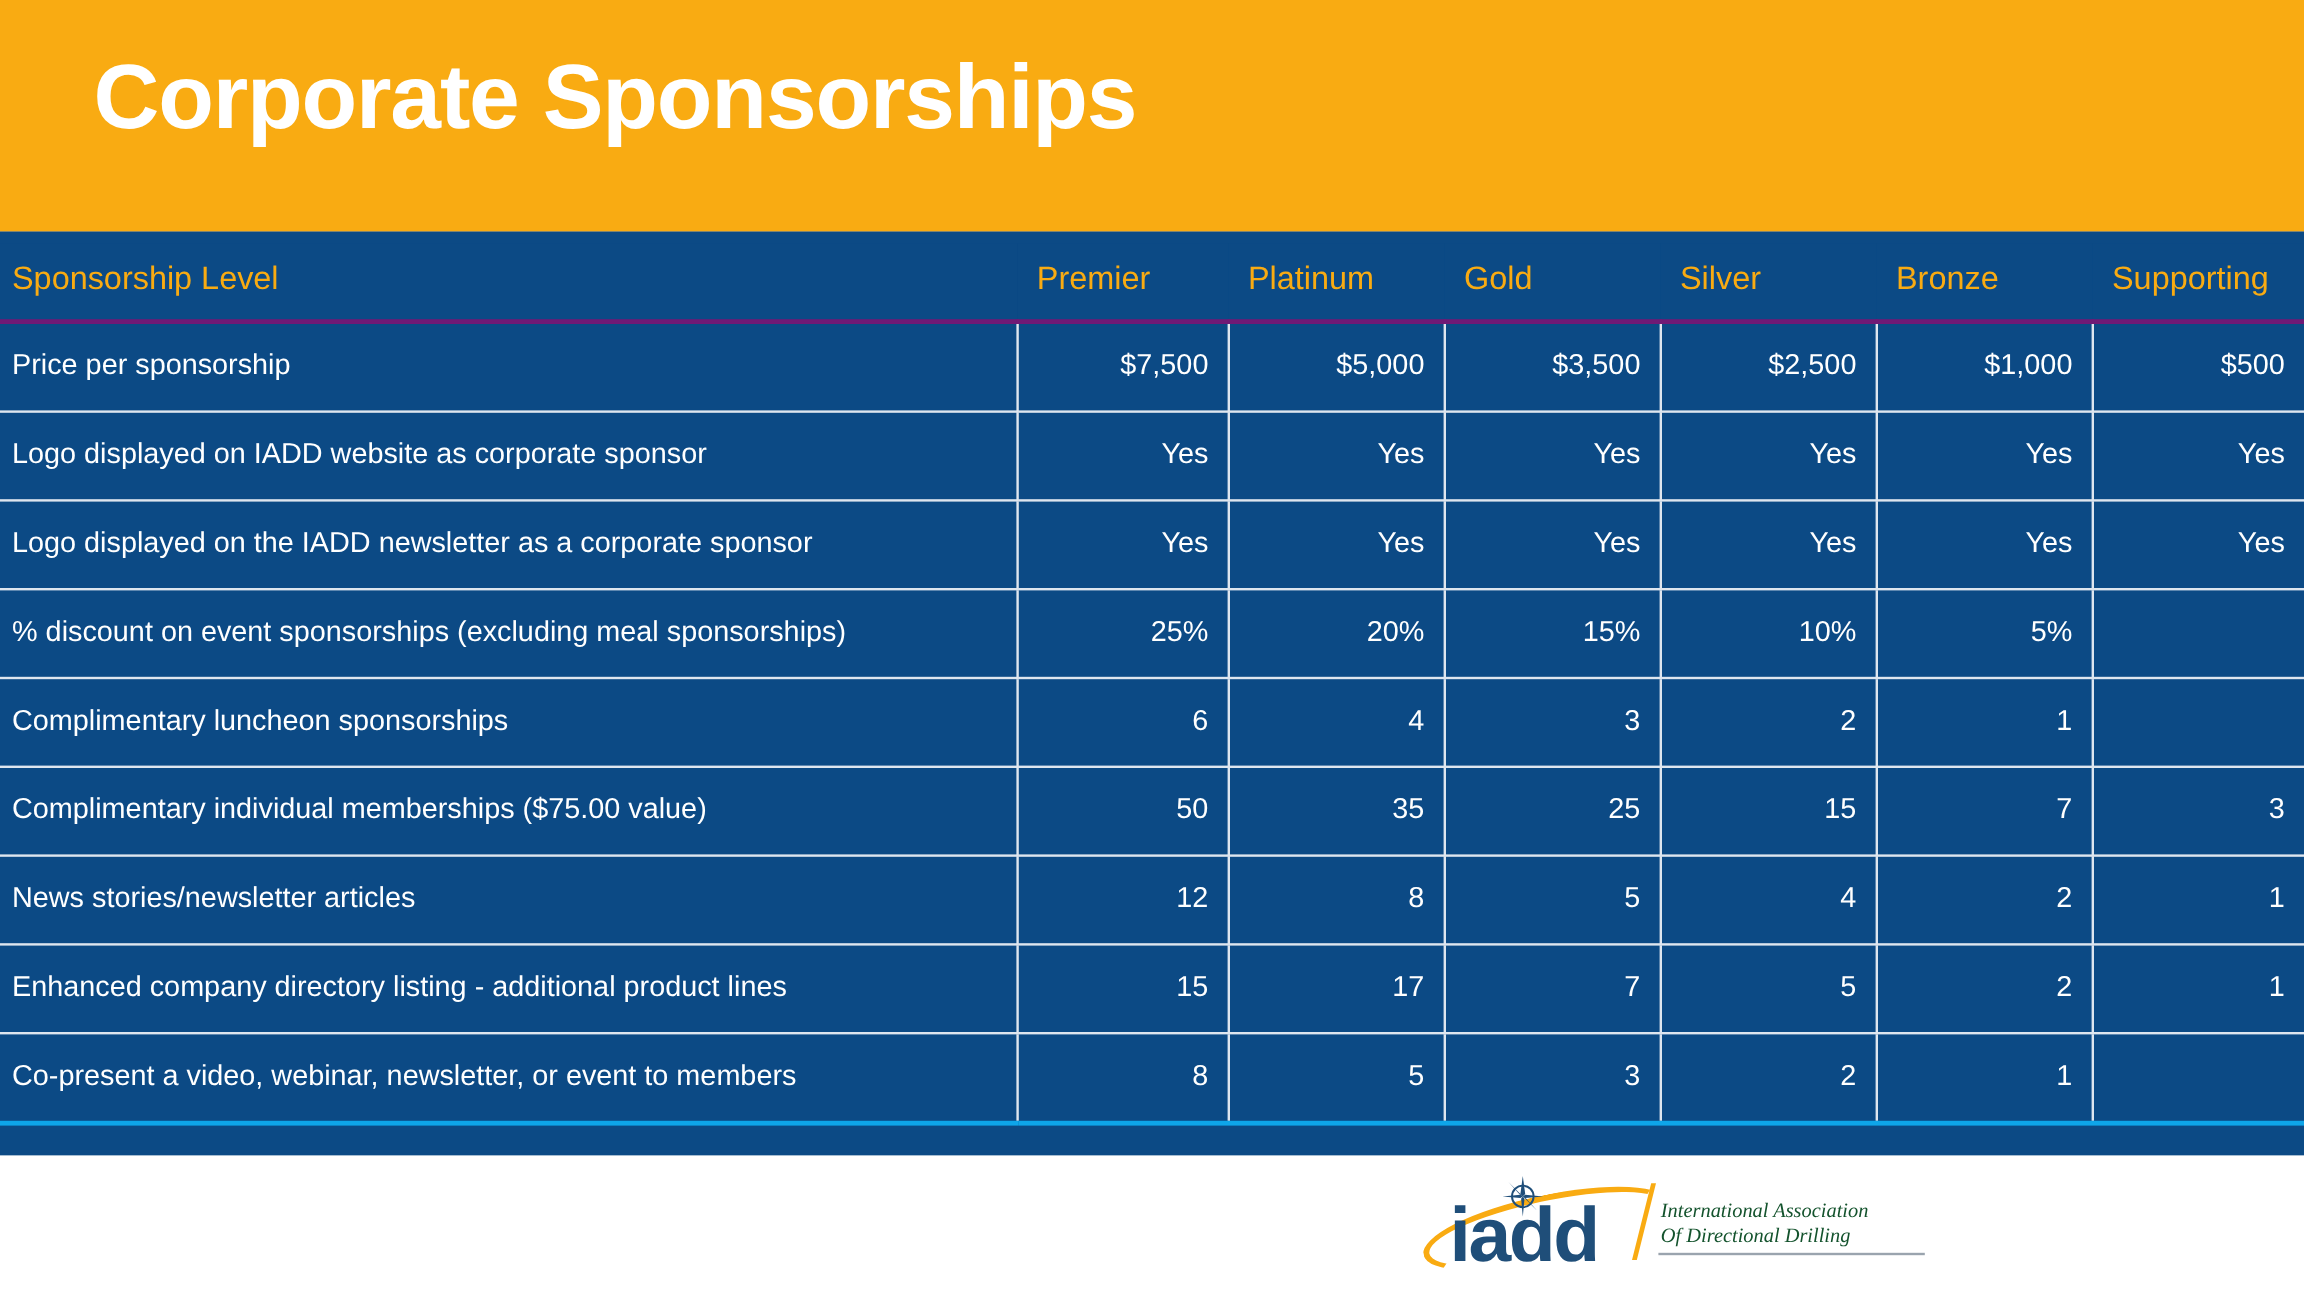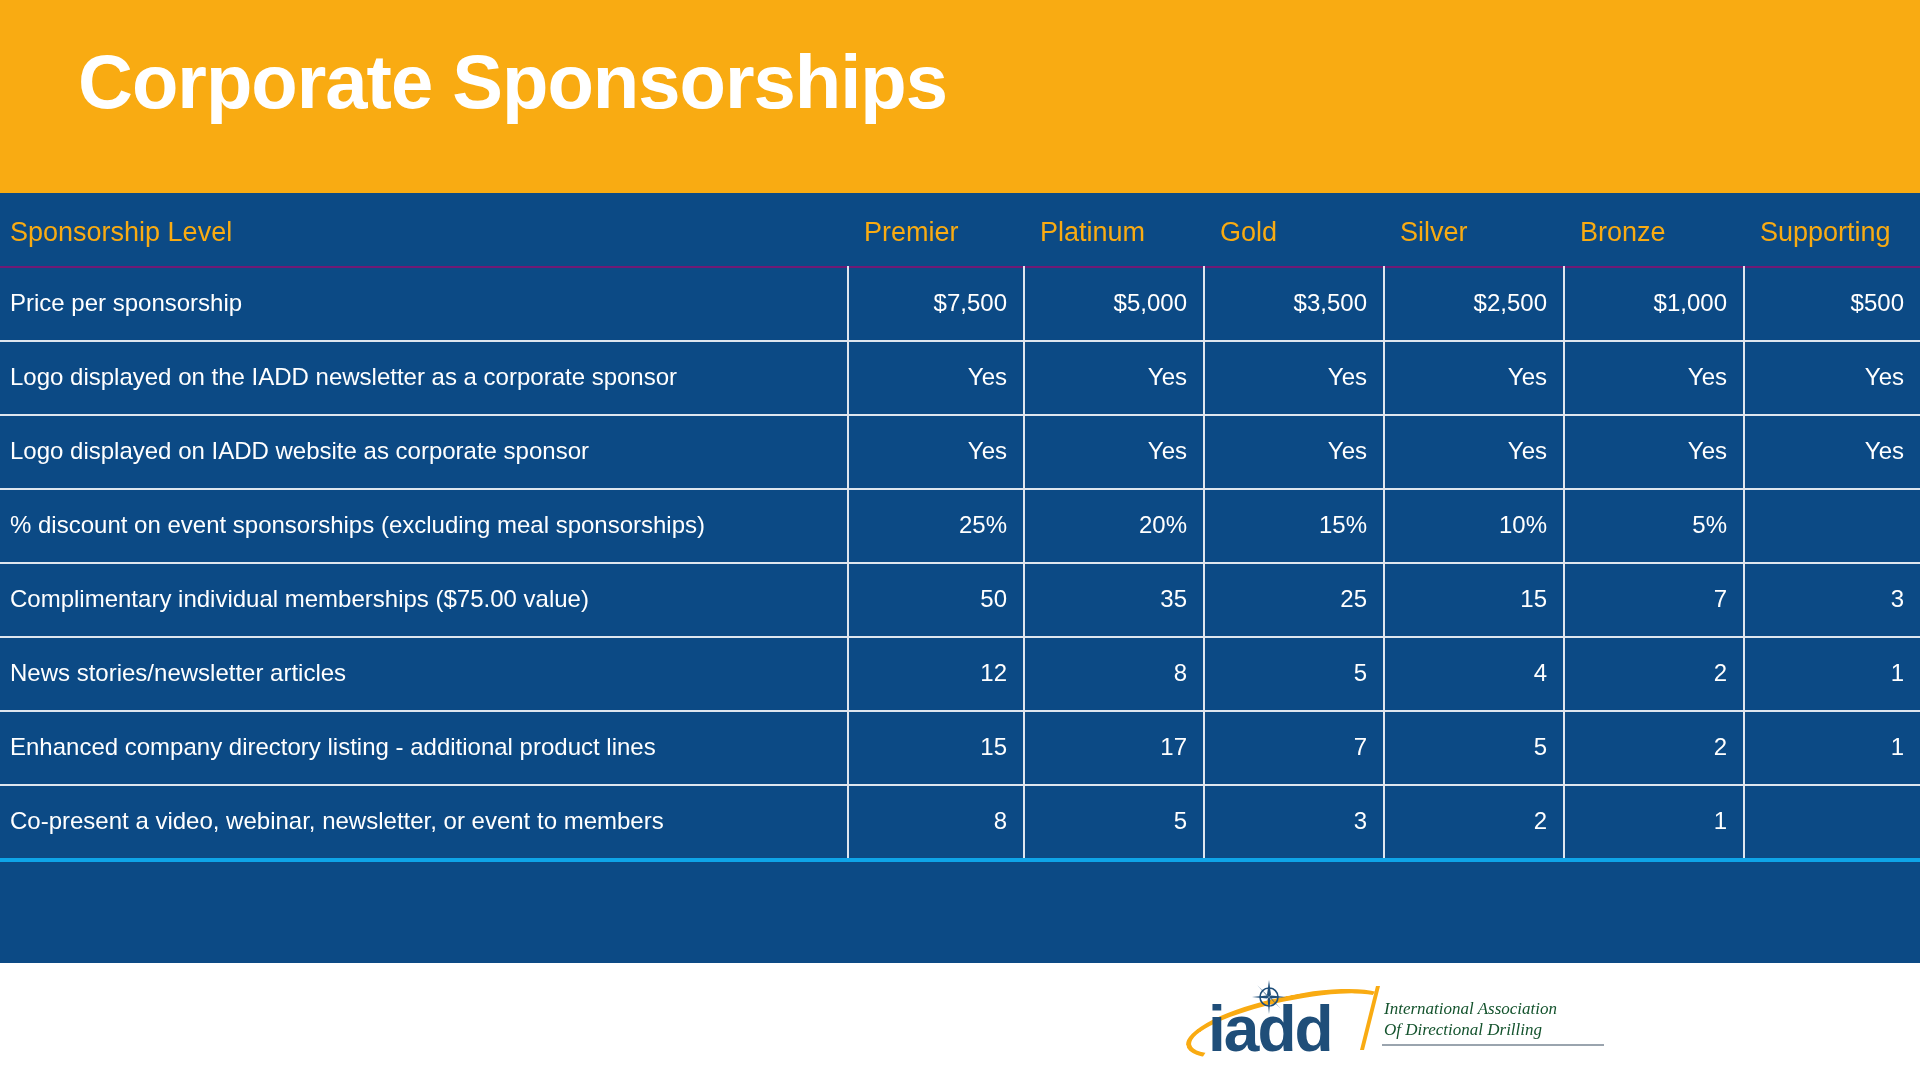--- a/index.html
+++ b/index.html
@@ -81,21 +81,21 @@
     color: #f9ab12;
     text-align: left;
     padding: 14px 16px 18px 16px;
     background: #0c4a85;
     vertical-align: bottom;
   }
   table.sponsor-table thead th.first {
     padding-left: 10px;
   }
   table.sponsor-table thead tr {
-    border-bottom: 2px solid #701a75;
+    border-bottom: 4px solid #701a75;
   }
   table.sponsor-table tbody td {
     font-size: 24px;
     color: #ffffff;
     padding: 14px 16px 16px 16px;
     background: #0c4a85;
     border-bottom: 2px solid #dfe6ef;
     border-right: 2px solid #dfe6ef;
     text-align: right;
     vertical-align: middle;
@@ -224,44 +224,53 @@
         <tr>
           <td class="rowlabel">Price per sponsorship</td>
           <td>$7,500</td>
           <td>$5,000</td>
           <td>$3,500</td>
           <td>$2,500</td>
           <td>$1,000</td>
           <td class="last">$500</td>
         </tr>
         <tr>
+          <td class="rowlabel">Logo displayed on IADD website as corporate sponsor</td>
+          <td>Yes</td>
+          <td>Yes</td>
+          <td>Yes</td>
+          <td>Yes</td>
+          <td>Yes</td>
+          <td class="last">Yes</td>
+        </tr>
+        <tr>
           <td class="rowlabel">Logo displayed on the IADD newsletter as a corporate sponsor</td>
-          <td>Yes</td>
-          <td>Yes</td>
-          <td>Yes</td>
-          <td>Yes</td>
-          <td>Yes</td>
-          <td class="last">Yes</td>
-        </tr>
-        <tr>
-          <td class="rowlabel">Logo displayed on IADD website as corporate sponsor</td>
           <td>Yes</td>
           <td>Yes</td>
           <td>Yes</td>
           <td>Yes</td>
           <td>Yes</td>
           <td class="last">Yes</td>
         </tr>
         <tr>
           <td class="rowlabel">% discount on event sponsorships (excluding meal sponsorships)</td>
           <td>25%</td>
           <td>20%</td>
           <td>15%</td>
           <td>10%</td>
           <td>5%</td>
+          <td class="last"></td>
+        </tr>
+        <tr>
+          <td class="rowlabel">Complimentary luncheon sponsorships</td>
+          <td>6</td>
+          <td>4</td>
+          <td>3</td>
+          <td>2</td>
+          <td>1</td>
           <td class="last"></td>
         </tr>
         <tr>
           <td class="rowlabel">Complimentary individual memberships ($75.00 value)</td>
           <td>50</td>
           <td>35</td>
           <td>25</td>
           <td>15</td>
           <td>7</td>
           <td class="last">3</td>

